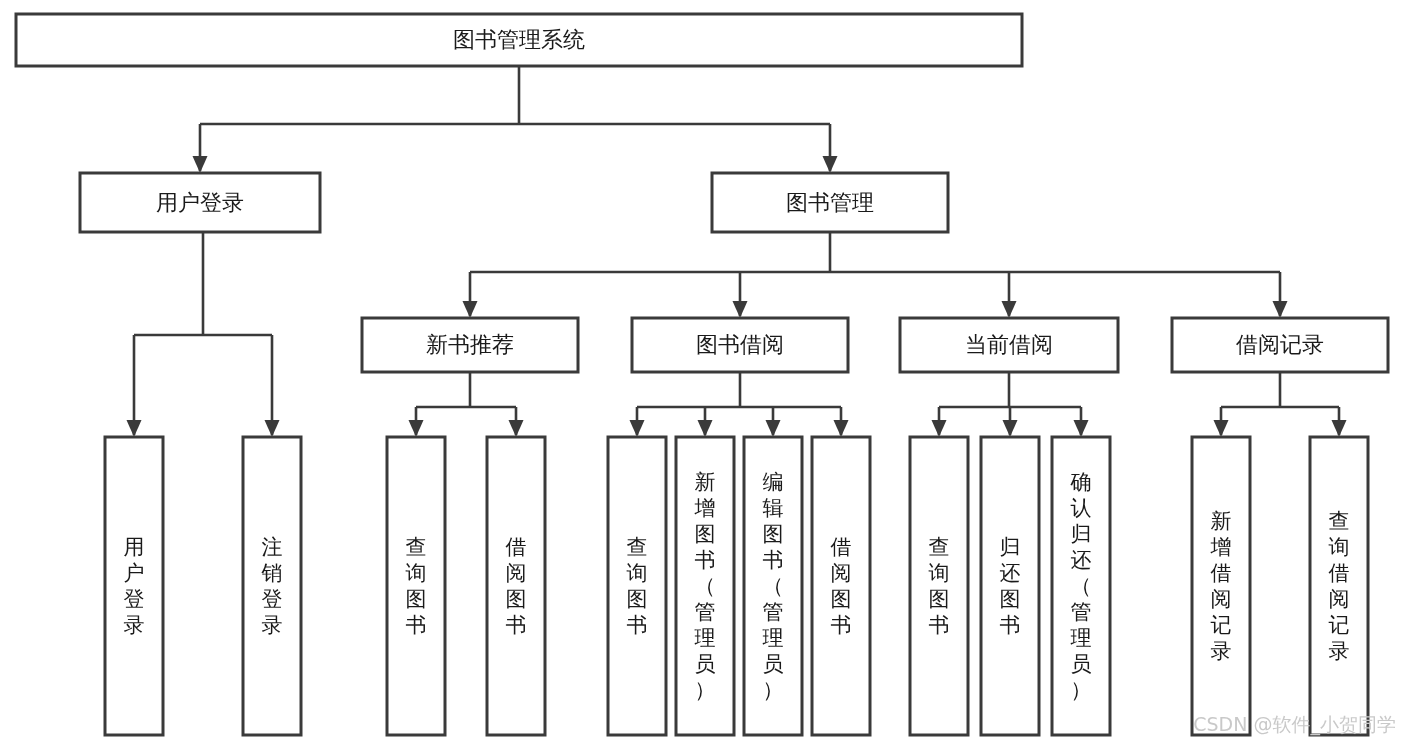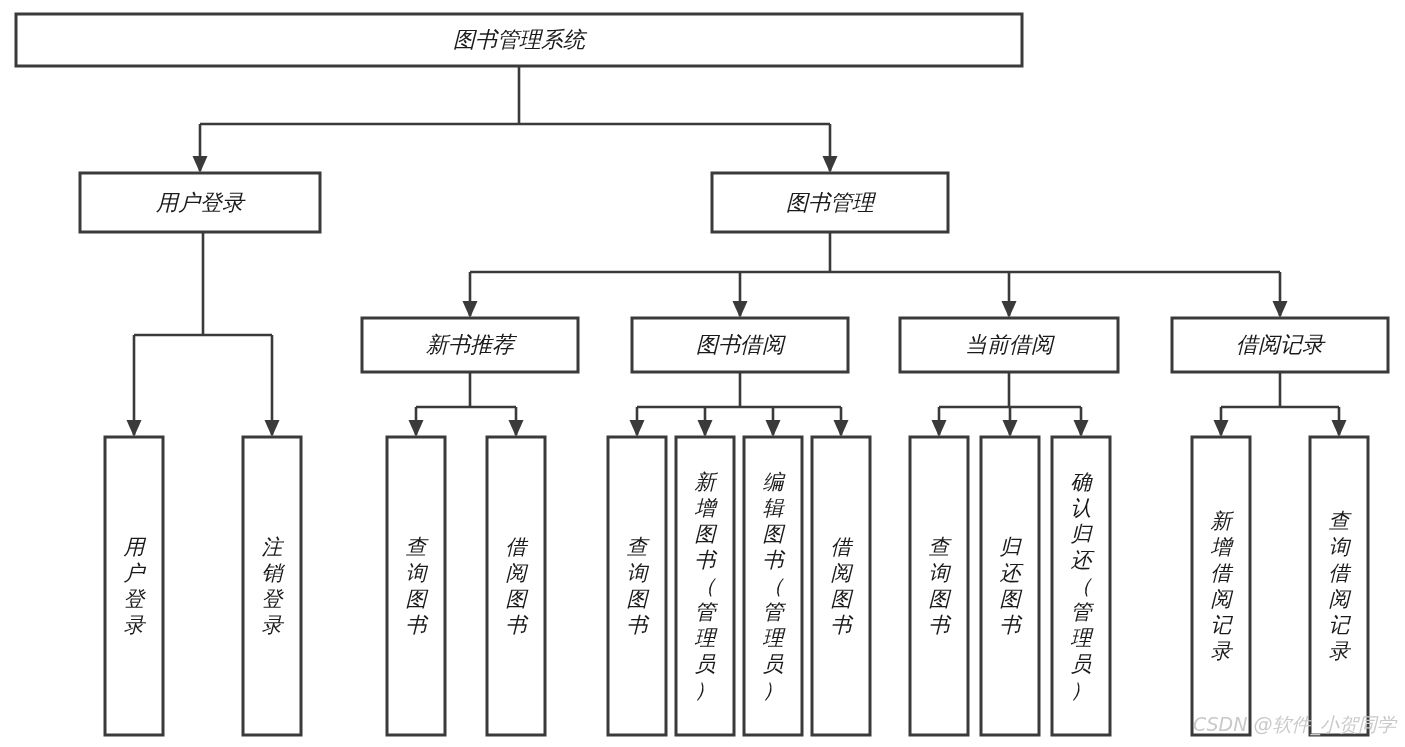--- a/index.html
+++ b/index.html
@@ -13,21 +13,20 @@
     position: relative;
     overflow: hidden;
     font-family: "DejaVu Sans", "Liberation Sans", sans-serif;
   }
   #diagram-root {
     position: absolute;
     left: 0;
     top: 0;
     width: 1405px;
     height: 747px;
-    font-style: italic;
   }
   svg#flow {
     display: block;
     width: 1405px;
     height: 747px;
   }
   .node-box {
     fill: #ffffff;
     stroke: #3a3a3a;
     stroke-width: 3;

